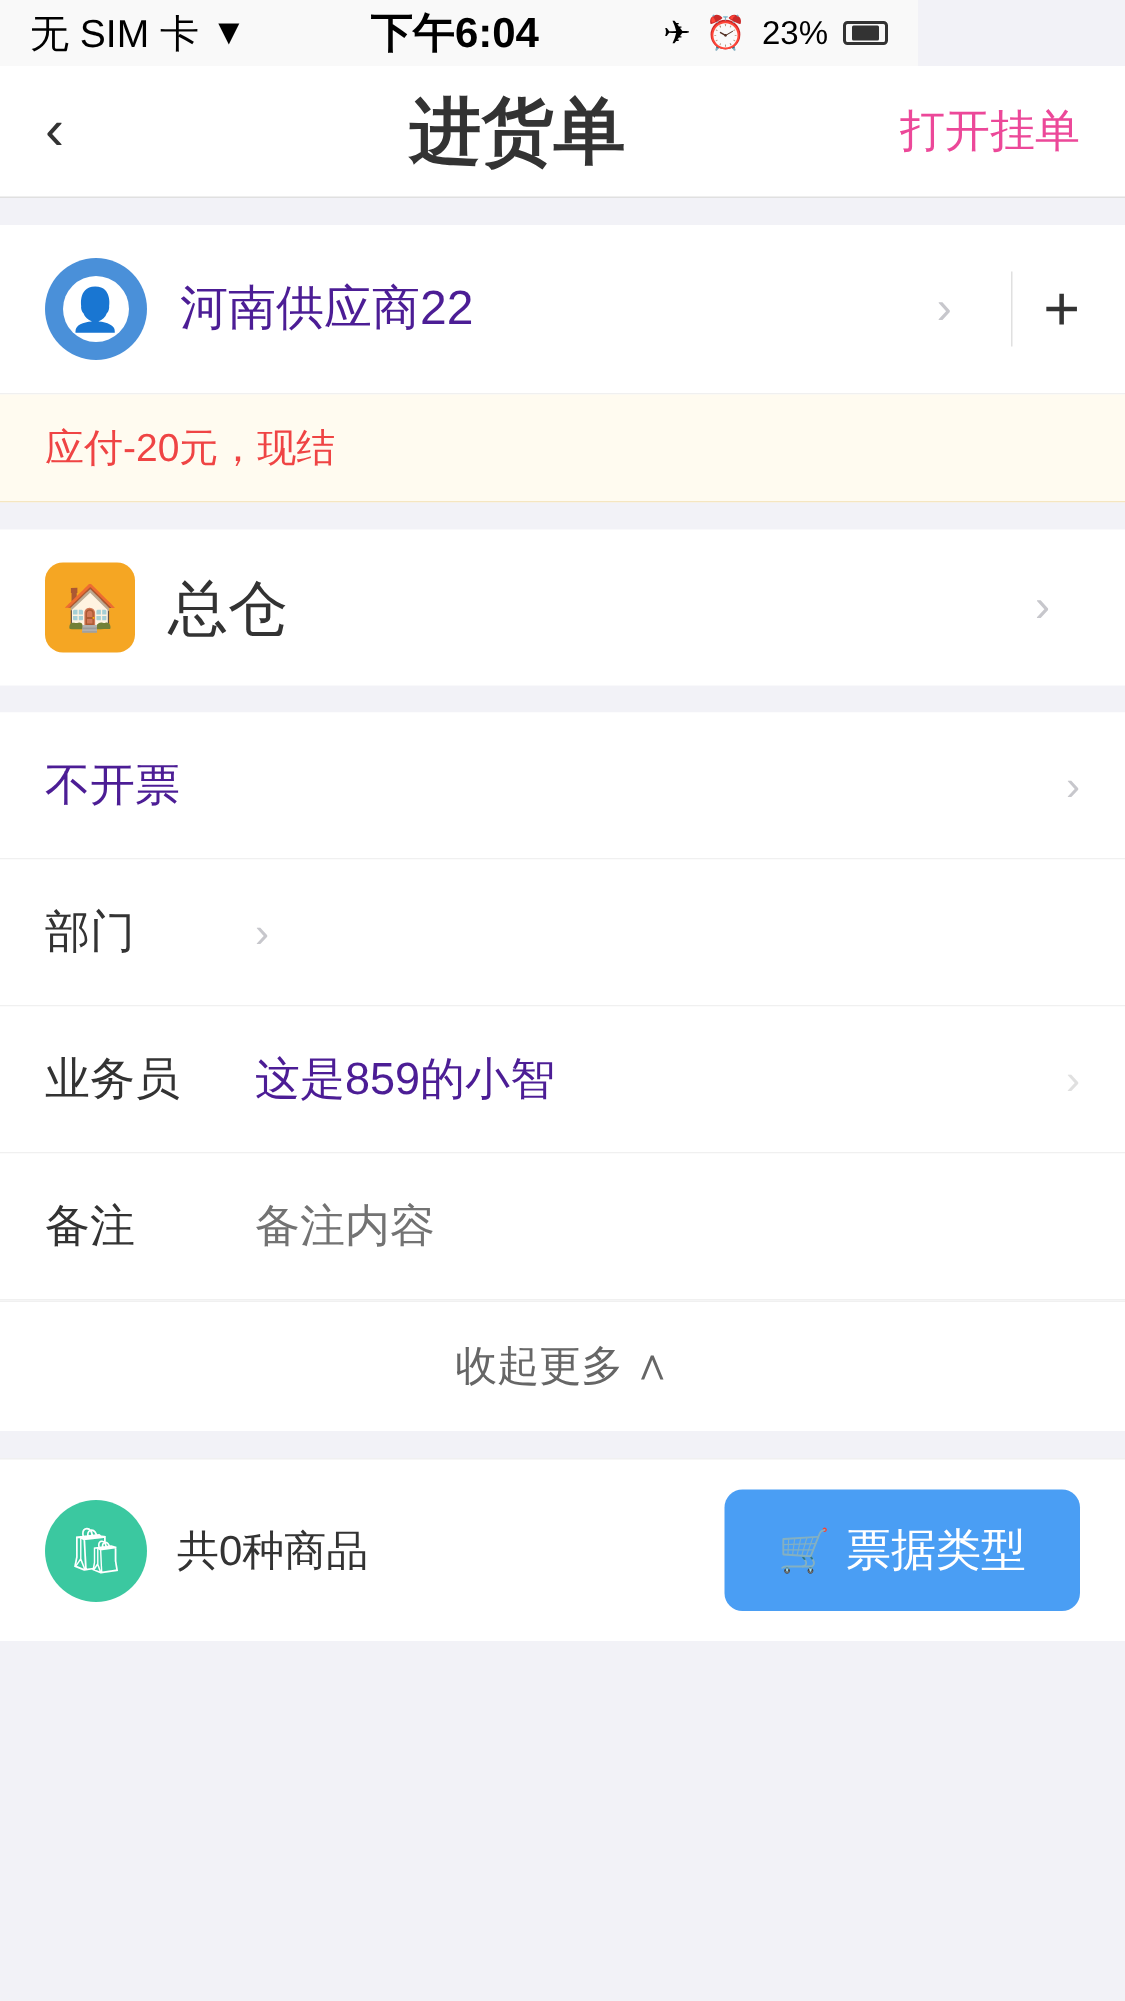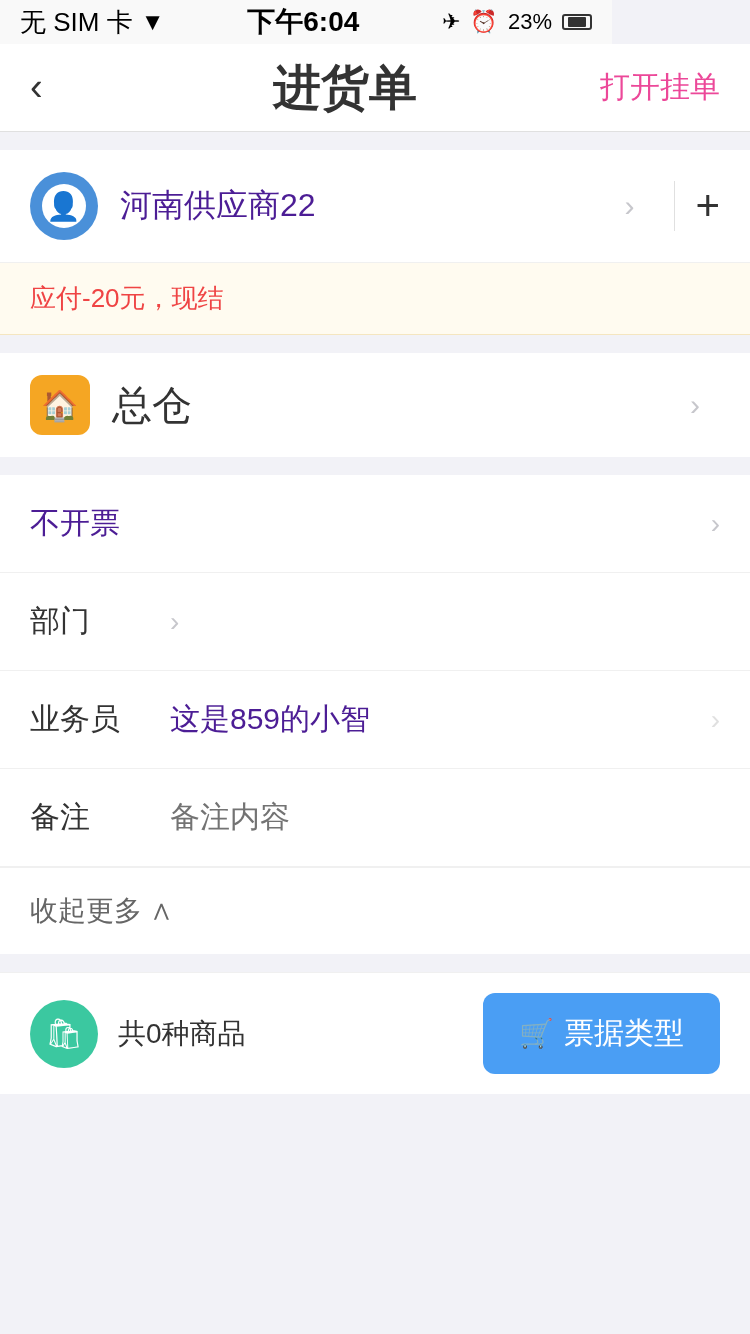--- a/index.html
+++ b/index.html
@@ -209,21 +209,22 @@
     }
     .form-chevron.disabled {
       color: #e0e0e0;
     }
 
     
     .collapse-row {
       background: #fff;
       display: flex;
       align-items: center;
-      padding: 24px 30px;
+      justify-content: center;
+      padding: 24px 13px;
       border-top: 1px solid #f0f0f0;
     }
     .collapse-text {
       font-size: 28px;
       color: #666;
     }
 
     
     .bottom-section {
       margin-top: 18px;

